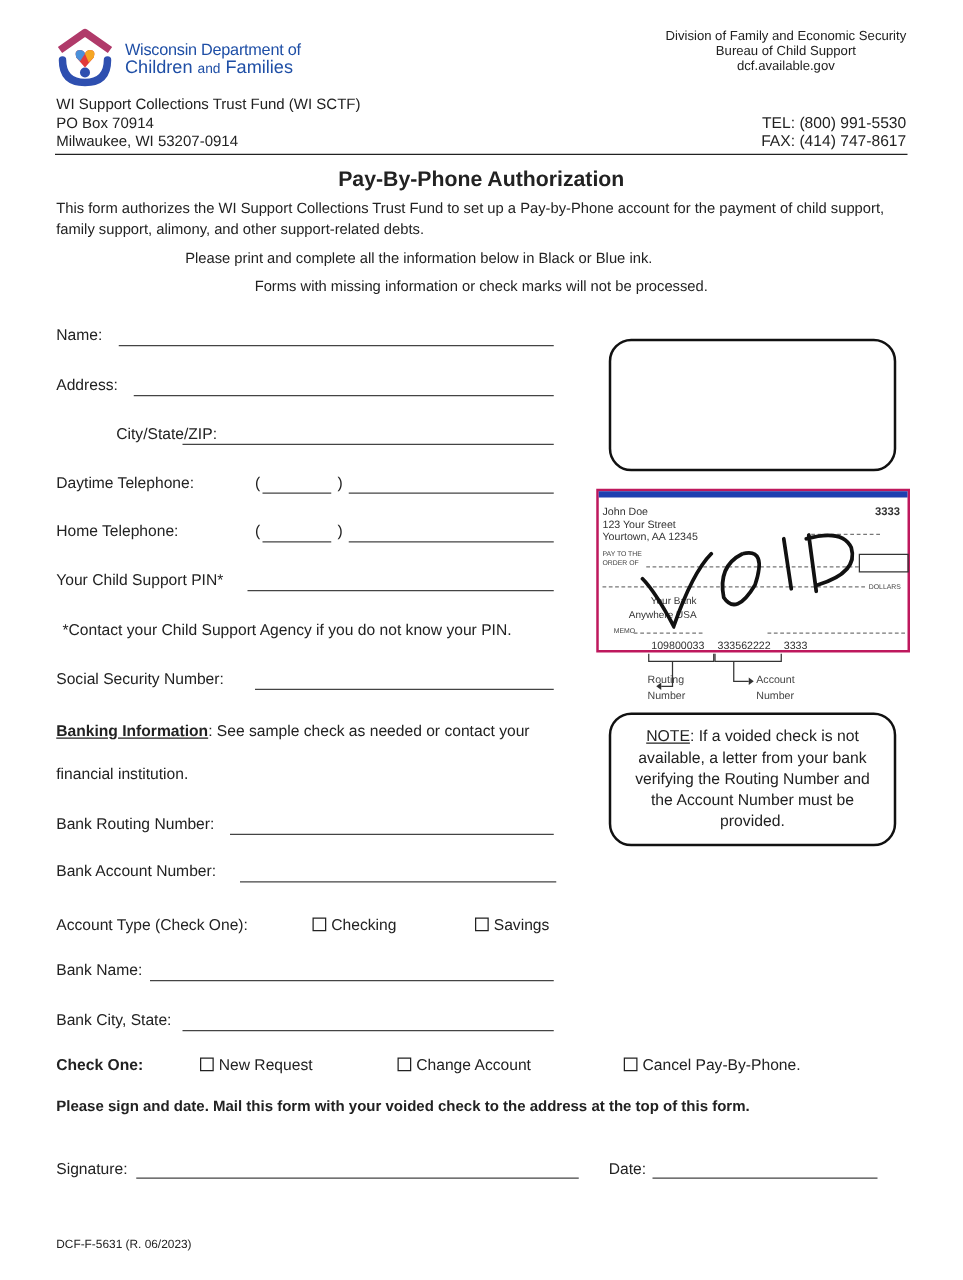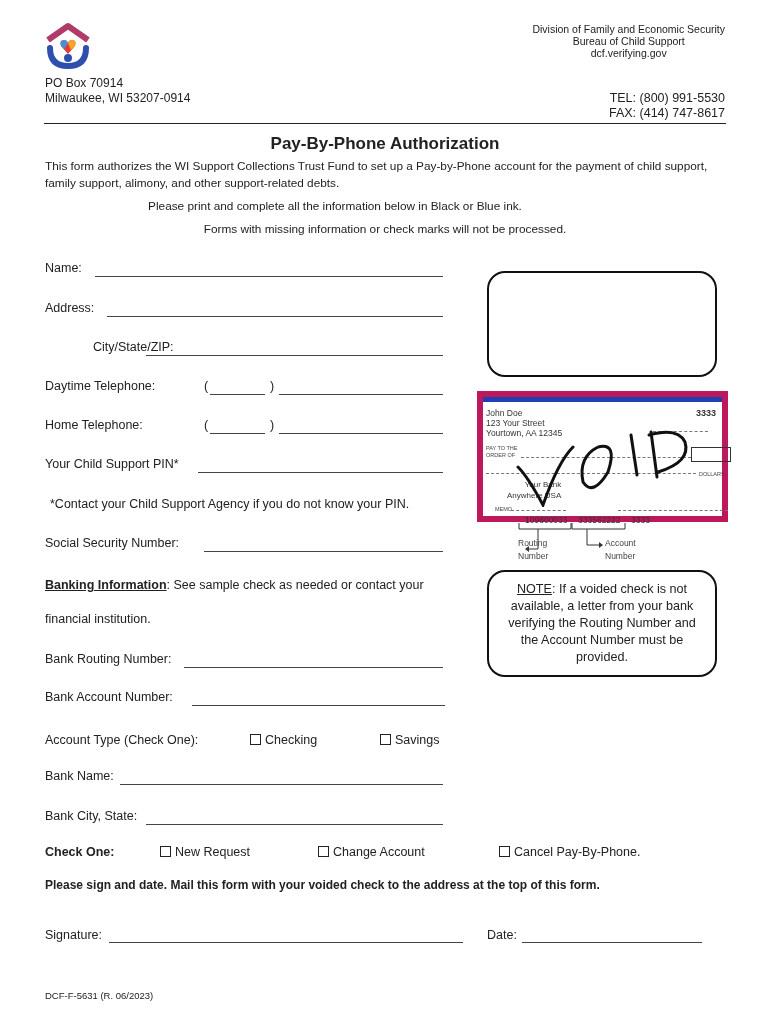--- a/index.html
+++ b/index.html
@@ -16,48 +16,53 @@
   .title { left:0; width:770px; text-align:center; font-weight:bold; font-size:17px; }
   .p { font-size:11.8px; line-height:17px; }
   .center { text-align:center; }
   .lbl { font-size:12.5px; left:45px; white-space:nowrap; }
   .line { height:0; border-bottom:1px solid #444; }
   .box { border:2px solid #111; border-radius:18px; text-align:center; font-size:12.6px; line-height:17px; box-sizing:border-box; }
   .cb { display:inline-block; width:9px; height:9px; border:1px solid #222; margin-right:4px; vertical-align:-1px; }
   .chk { font-size:12.5px; white-space:nowrap; }
   .bold { font-weight:bold; }
   .u { text-decoration:underline; }
-  .check { left:477px; top:391px; width:251px; height:131px; border:6px solid #be185d; box-sizing:border-box; background:#fff; }
+  .check { left:477px; top:391px; width:251px; height:131px; border:2px solid #be185d; box-sizing:border-box; background:#fff; }
   .check .bar { position:absolute; left:0; top:0; right:0; height:5px; background:#1e3fb0; }
   .check .t { position:absolute; font-size:8.5px; line-height:10px; color:#333; }
   .check .tiny { font-size:5.5px; color:#444; }
   .dash { position:absolute; border-bottom:1px dashed #777; height:0; }
   .footer { font-size:9.5px; left:45px; }
 </style>
 </head>
 <body>
 
 <div class="abs" style="left:44px;top:22px;width:200px;height:48px;">
   <svg class="abs" style="left:0;top:0;" width="48" height="48" viewBox="0 0 48 48">
     <path d="M4 18 L24 4 L44 18" fill="none" stroke="#b03a6a" stroke-width="6" stroke-linejoin="round"></path>
     <path d="M6 26 Q6 44 24 44 Q42 44 42 26" fill="none" stroke="#2e4fb0" stroke-width="6" stroke-linecap="round"></path>
     <circle cx="24" cy="36" r="4" fill="#2e4fb0"></circle>
     <path d="M24 32 L17 24 Q15 18 20 18 Q23 18 24 21 Q25 18 28 18 Q33 18 31 24 Z" fill="#e23b3b"></path>
     <path d="M24 21 Q25 18 28 18 Q33 18 31 24 L27 28 Z" fill="#f5a623"></path>
     <path d="M24 21 Q23 18 20 18 Q15 18 17 24 L20 27 Z" fill="#4a90d9"></path>
   </svg>
+  <div class="abs logo-text" style="left:56px;top:11px;">
+    <div class="logo-t1">Wisconsin Department of</div>
+    <div class="logo-t2"><span>Children</span> <small>and</small> <span>Families</span></div>
+  </div>
 </div>
 
 <div class="abs rhead" style="top:23px;text-align:center;">
   <div>Division of Family and Economic Security</div>
   <div>Bureau of Child Support</div>
-  <div>dcf.verifying.gov</div>
+  <div>dcf.available.gov</div>
 </div>
 
 <div class="abs addr" style="left:45px;top:76px;">
+  <div>WI Support Collections Trust Fund (WI SCTF)</div>
   <div>PO Box 70914</div>
   <div>Milwaukee, WI 53207-0914</div>
 </div>
 <div class="abs addr" style="right:45px;top:91px;text-align:right;font-size:12.5px;">
   <div>TEL: (800) 991-5530</div>
   <div>FAX: (414) 747-8617</div>
 </div>
 <div class="abs hr" style="top:123px;"></div>
 
 <div class="abs title" style="top:134px;">Pay-By-Phone Authorization</div>

